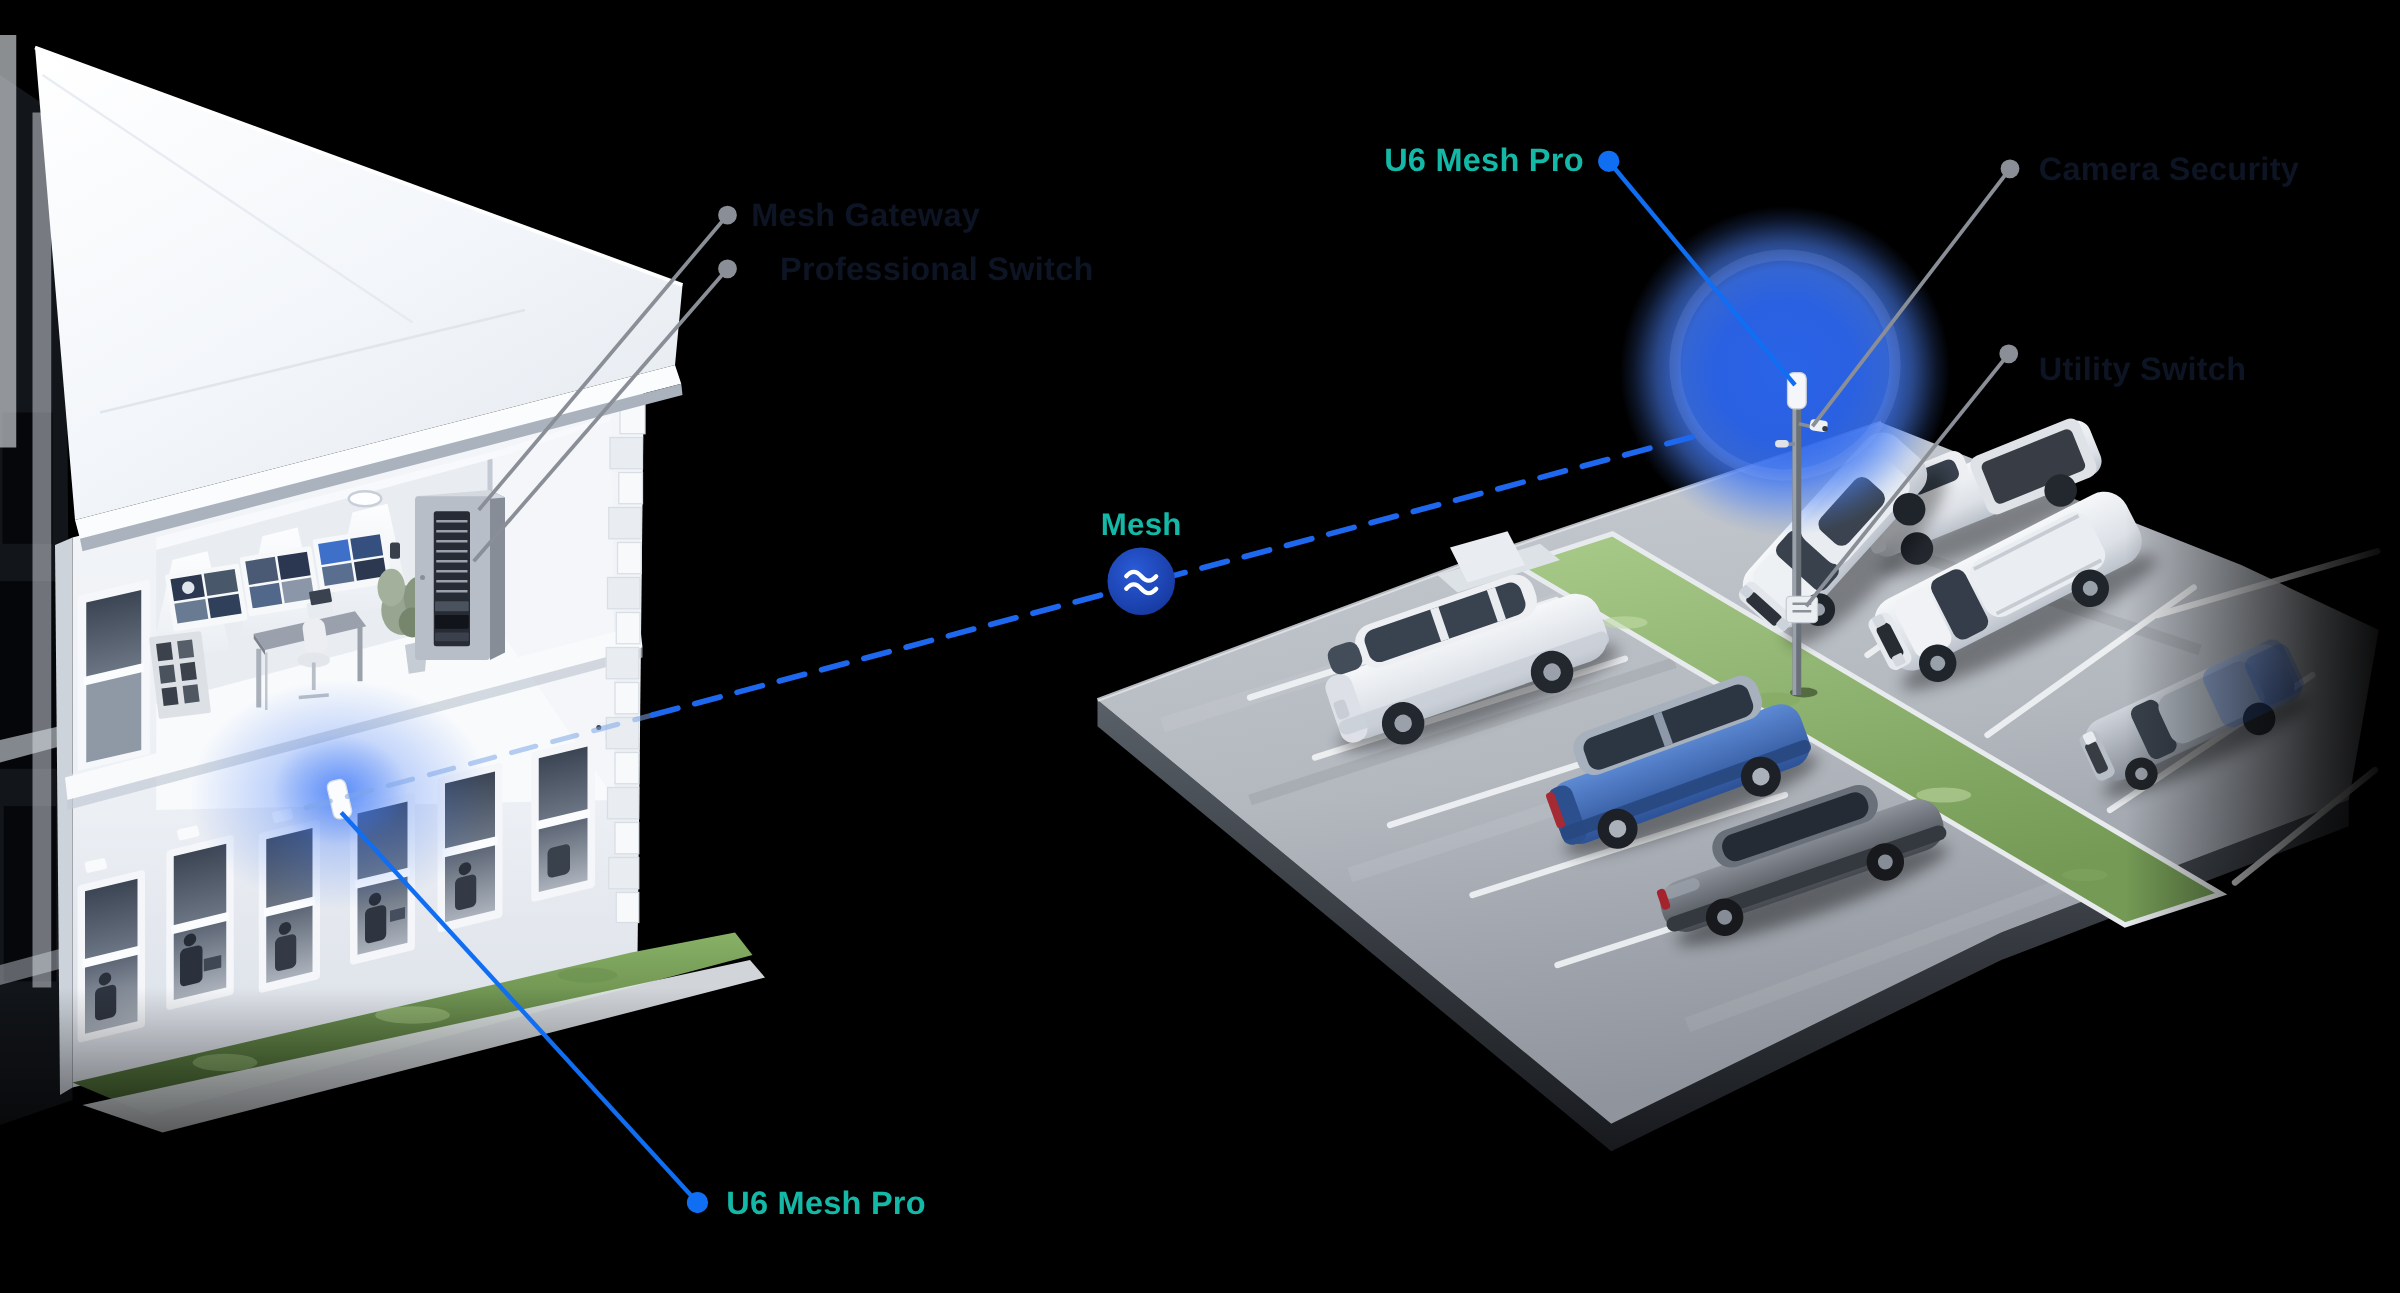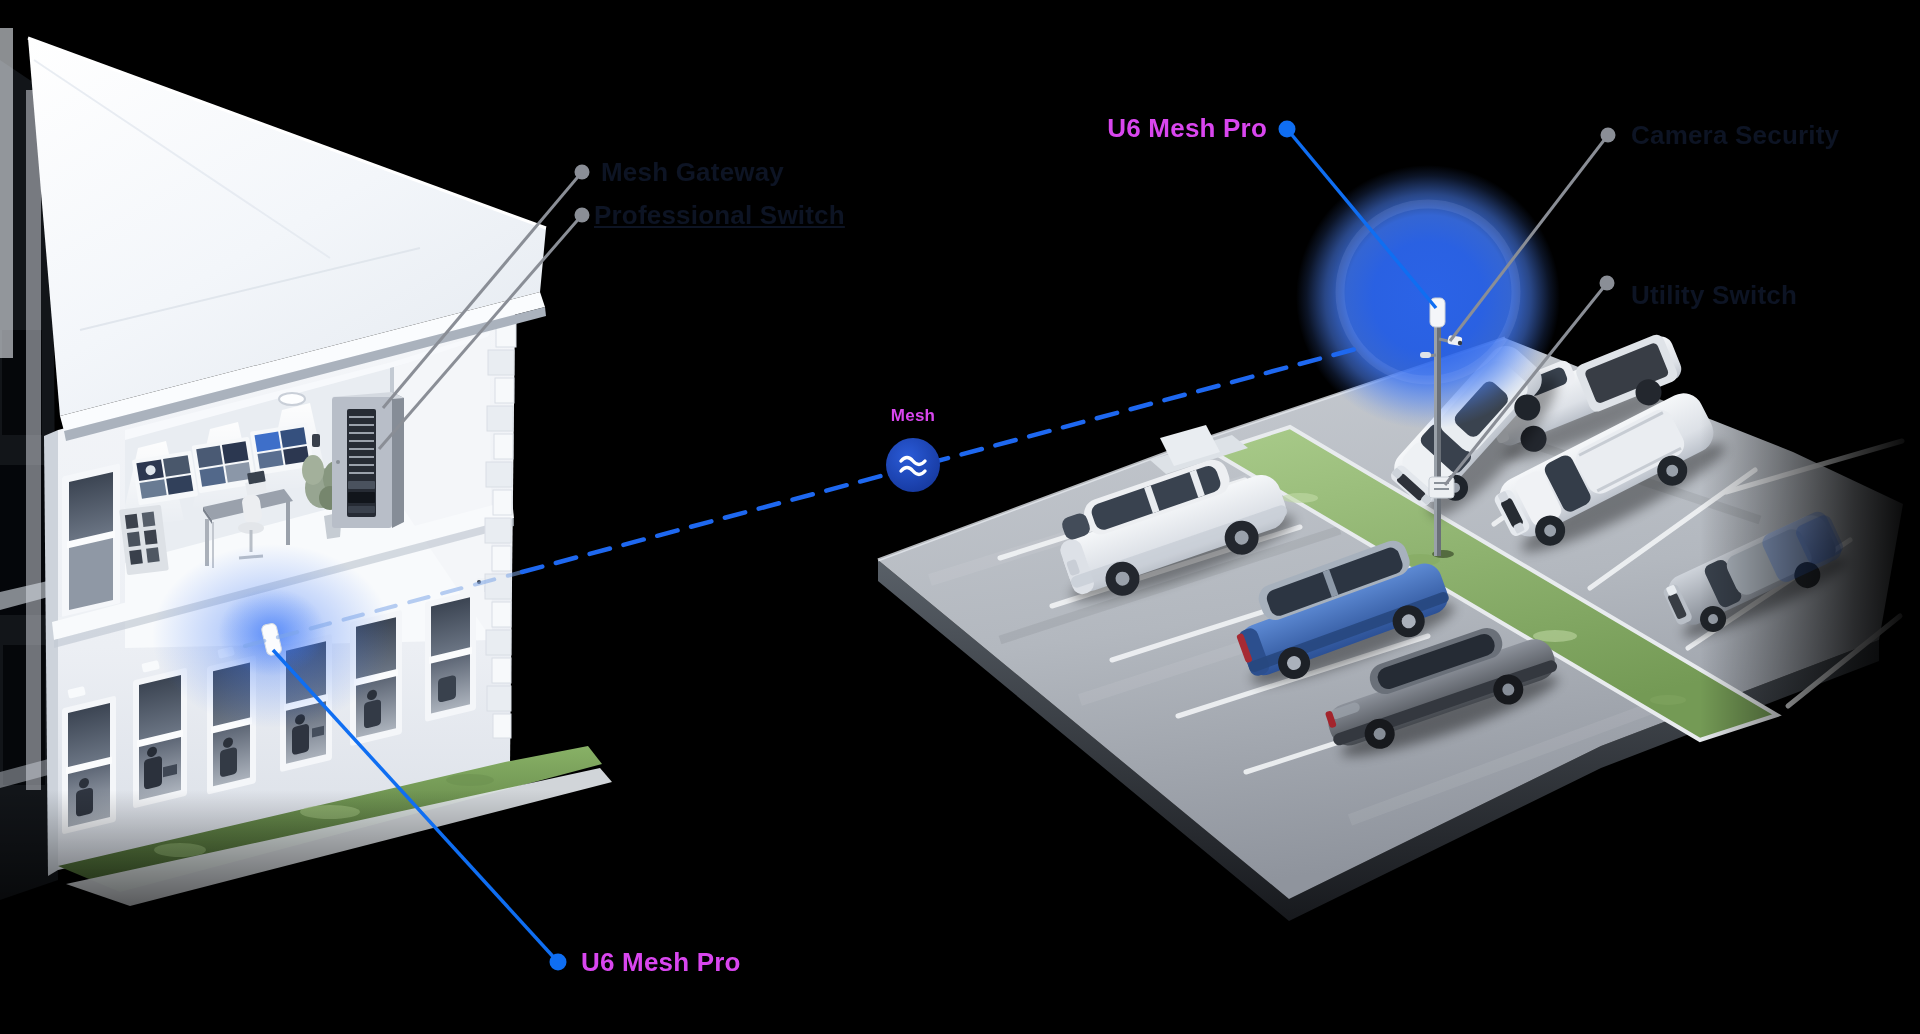--- a/index.html
+++ b/index.html
@@ -2,21 +2,21 @@
 <html><head>
 <meta charset="utf-8">
 <style>
   html,body{margin:0;padding:0;background:#000;}
   .stage{position:relative;width:1920px;height:1034px;overflow:hidden;background:#000;
          font-family:"Liberation Sans",sans-serif;}
   .scene{position:absolute;left:0;top:0;}
   .label{position:absolute;font-weight:700;font-size:26px;line-height:1.15;
          white-space:nowrap;letter-spacing:.2px;}
   .label-dark{color:#0d1424;}
-  .label-blue{color:#d946ef;}
+  .label-blue{color:#14b8a6;}
   .label-right{transform:translateX(-100%);}
   .label-center{transform:translateX(-50%);}
 </style>
 </head>
 <body>
 
 <div class="stage">
 
 <svg class="scene" width="1920" height="1034" viewBox="0 0 1920 1034">
   <defs>
@@ -552,25 +552,25 @@
     <circle cx="582" cy="215" r="7.5" fill="#8a8e96"></circle>
     <circle cx="1608" cy="135" r="7.5" fill="#8a8e96"></circle>
     <circle cx="1607" cy="283" r="7.5" fill="#8a8e96"></circle>
     <circle cx="1287" cy="129" r="8.5" fill="#0f6ef2"></circle>
     <circle cx="558" cy="962" r="8.5" fill="#0f6ef2"></circle>
   </g>
 </svg>
 
 <div class="label label-dark" style="left:601px;top:158px;">Mesh Gateway</div>
 
-<div class="label label-dark" style="left:594px;top:201px;text-decoration:underline;">Professional Switch</div>
+<div class="label label-dark" style="left:624px;top:201px;">Professional Switch</div>
 
 <div class="label label-blue label-right" style="left:1267px;top:114px;">U6 Mesh Pro</div>
 
 <div class="label label-dark" style="left:1631px;top:121px;text-align:center;">Camera Security</div>
 
 <div class="label label-dark" style="left:1631px;top:269px;margin-top:12px;">Utility Switch</div>
 
-<div class="label label-blue label-center" style="left:913px;top:406px;font-size:17px;">Mesh</div>
+<div class="label label-blue label-center" style="left:913px;top:406px;font-size:25px;">Mesh</div>
 
 <div class="label label-blue" style="left:581px;top:948px;">U6 Mesh Pro</div>
 
 </div>
 
 </body></html>

